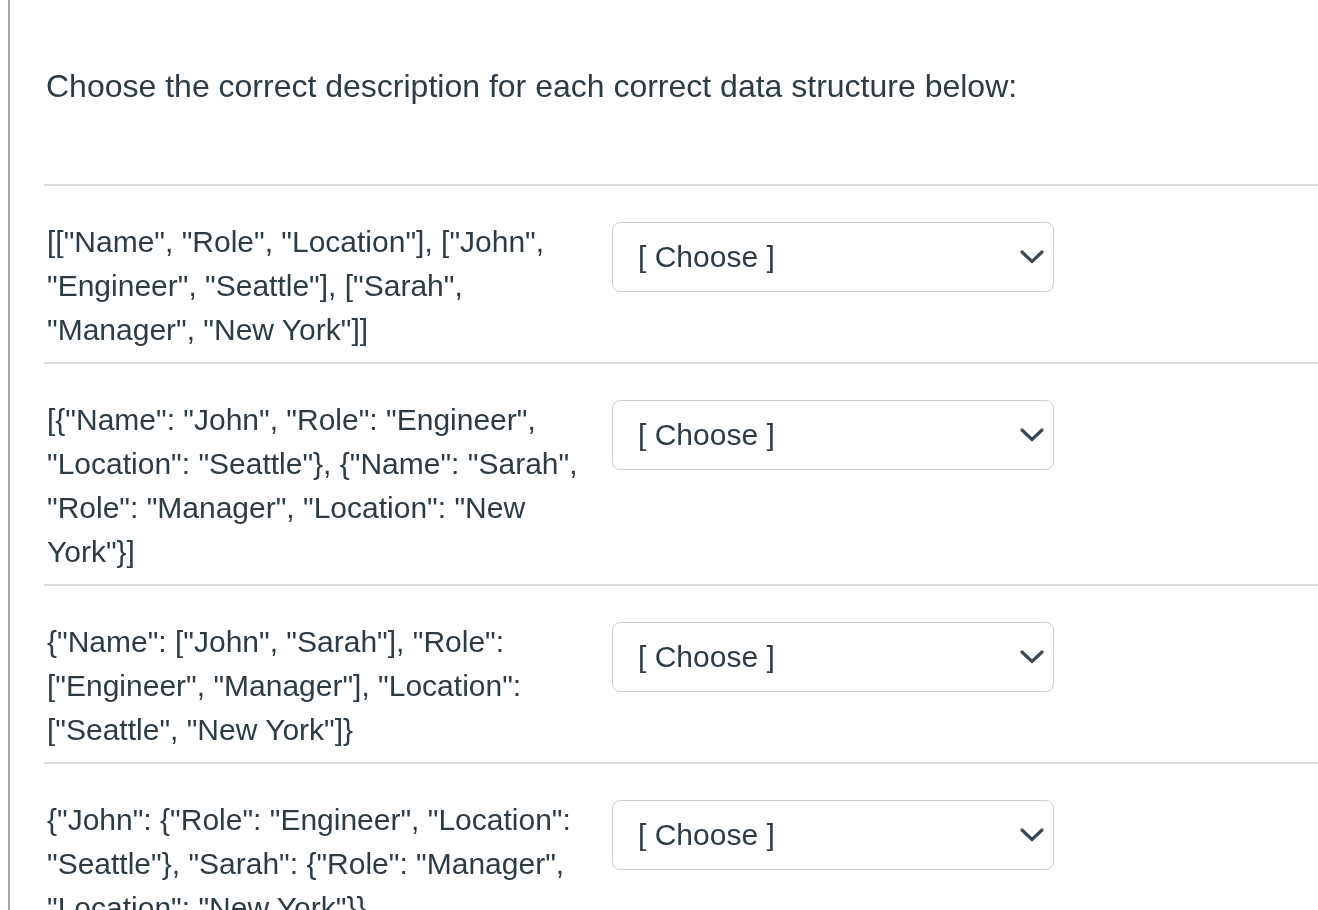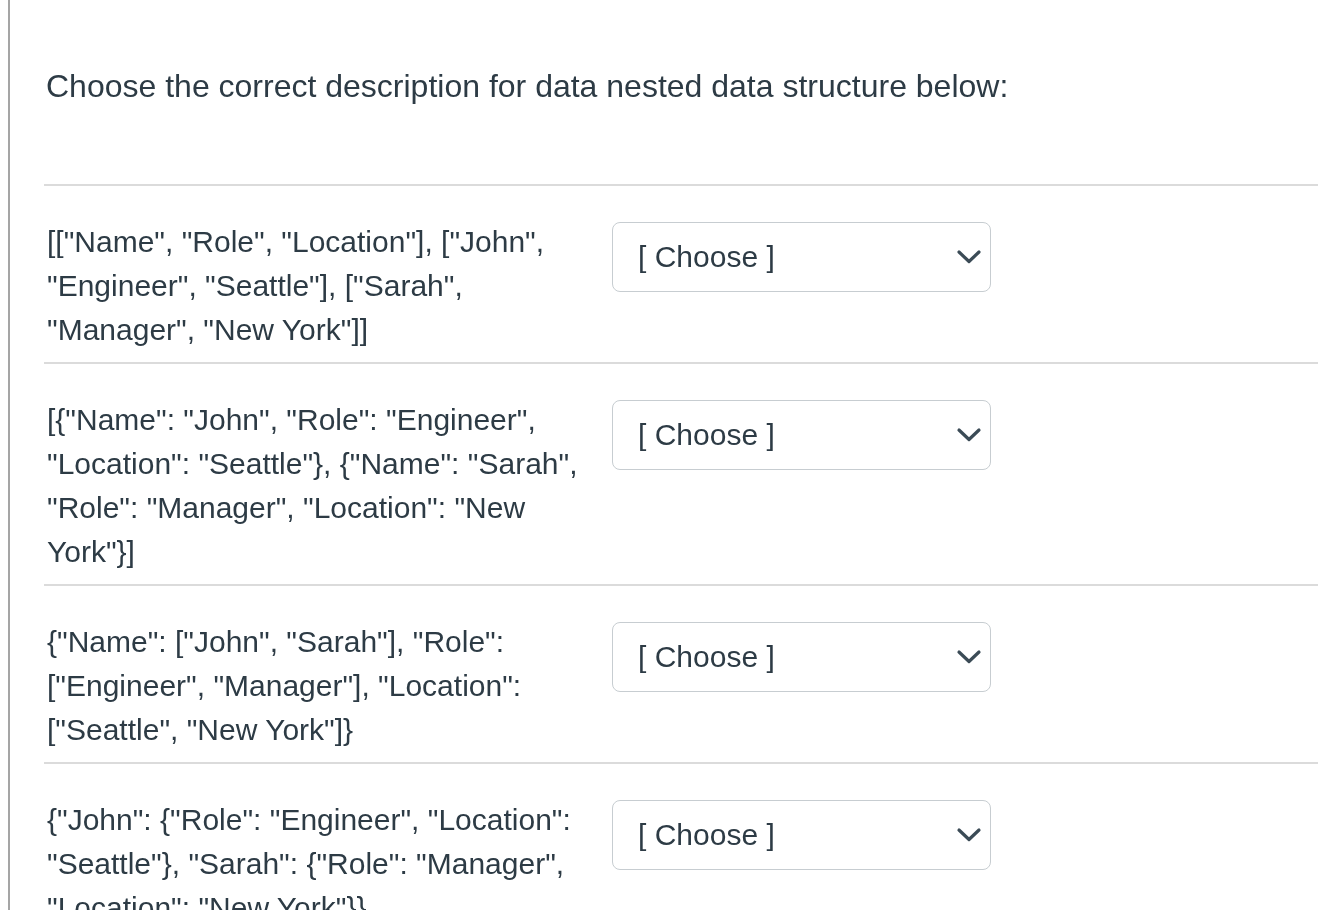--- a/index.html
+++ b/index.html
@@ -51,21 +51,21 @@
     padding-left:3px;
     font-size:30px;
     line-height:44px;
     color:var(--text-color);
     word-wrap:break-word;
   }
   .choose-select{
     position:relative;
     margin-left:2px;
     margin-top:2px;
-    width:379px;
+    width:442px;
     height:70px;
     background:#fff;
     border:1px solid var(--select-border);
     border-radius:8px;
     display:flex;
     align-items:center;
     padding-left:25px;
     cursor:pointer;
   }
   .choose-select .select-label{
@@ -84,21 +84,21 @@
   .chevron svg{display:block;width:26px;height:16px;}
 </style>
 </head>
 <body>
 
 <div class="left-edge"></div>
 
 <div class="question">
 
   <div class="question-header">
-    <div class="question-title">Choose the correct description for data nested data structure below:</div>
+    <div class="question-title">Choose the correct description for each correct data structure below:</div>
   </div>
 
   <div class="match-row">
     <div class="structure-cell">[["Name", "Role", "Location"], ["John", "Engineer", "Seattle"], ["Sarah", "Manager", "New York"]]</div>
     <div class="choose-select" role="button">
       <span class="select-label">[ Choose ]</span>
       <span class="chevron">
         <svg viewBox="0 0 26 16" fill="none">
             <polyline points="3,3 13,12.5 23,3" stroke="#3B4B56" stroke-width="3.2" stroke-linecap="round" stroke-linejoin="round"></polyline>
           </svg>

